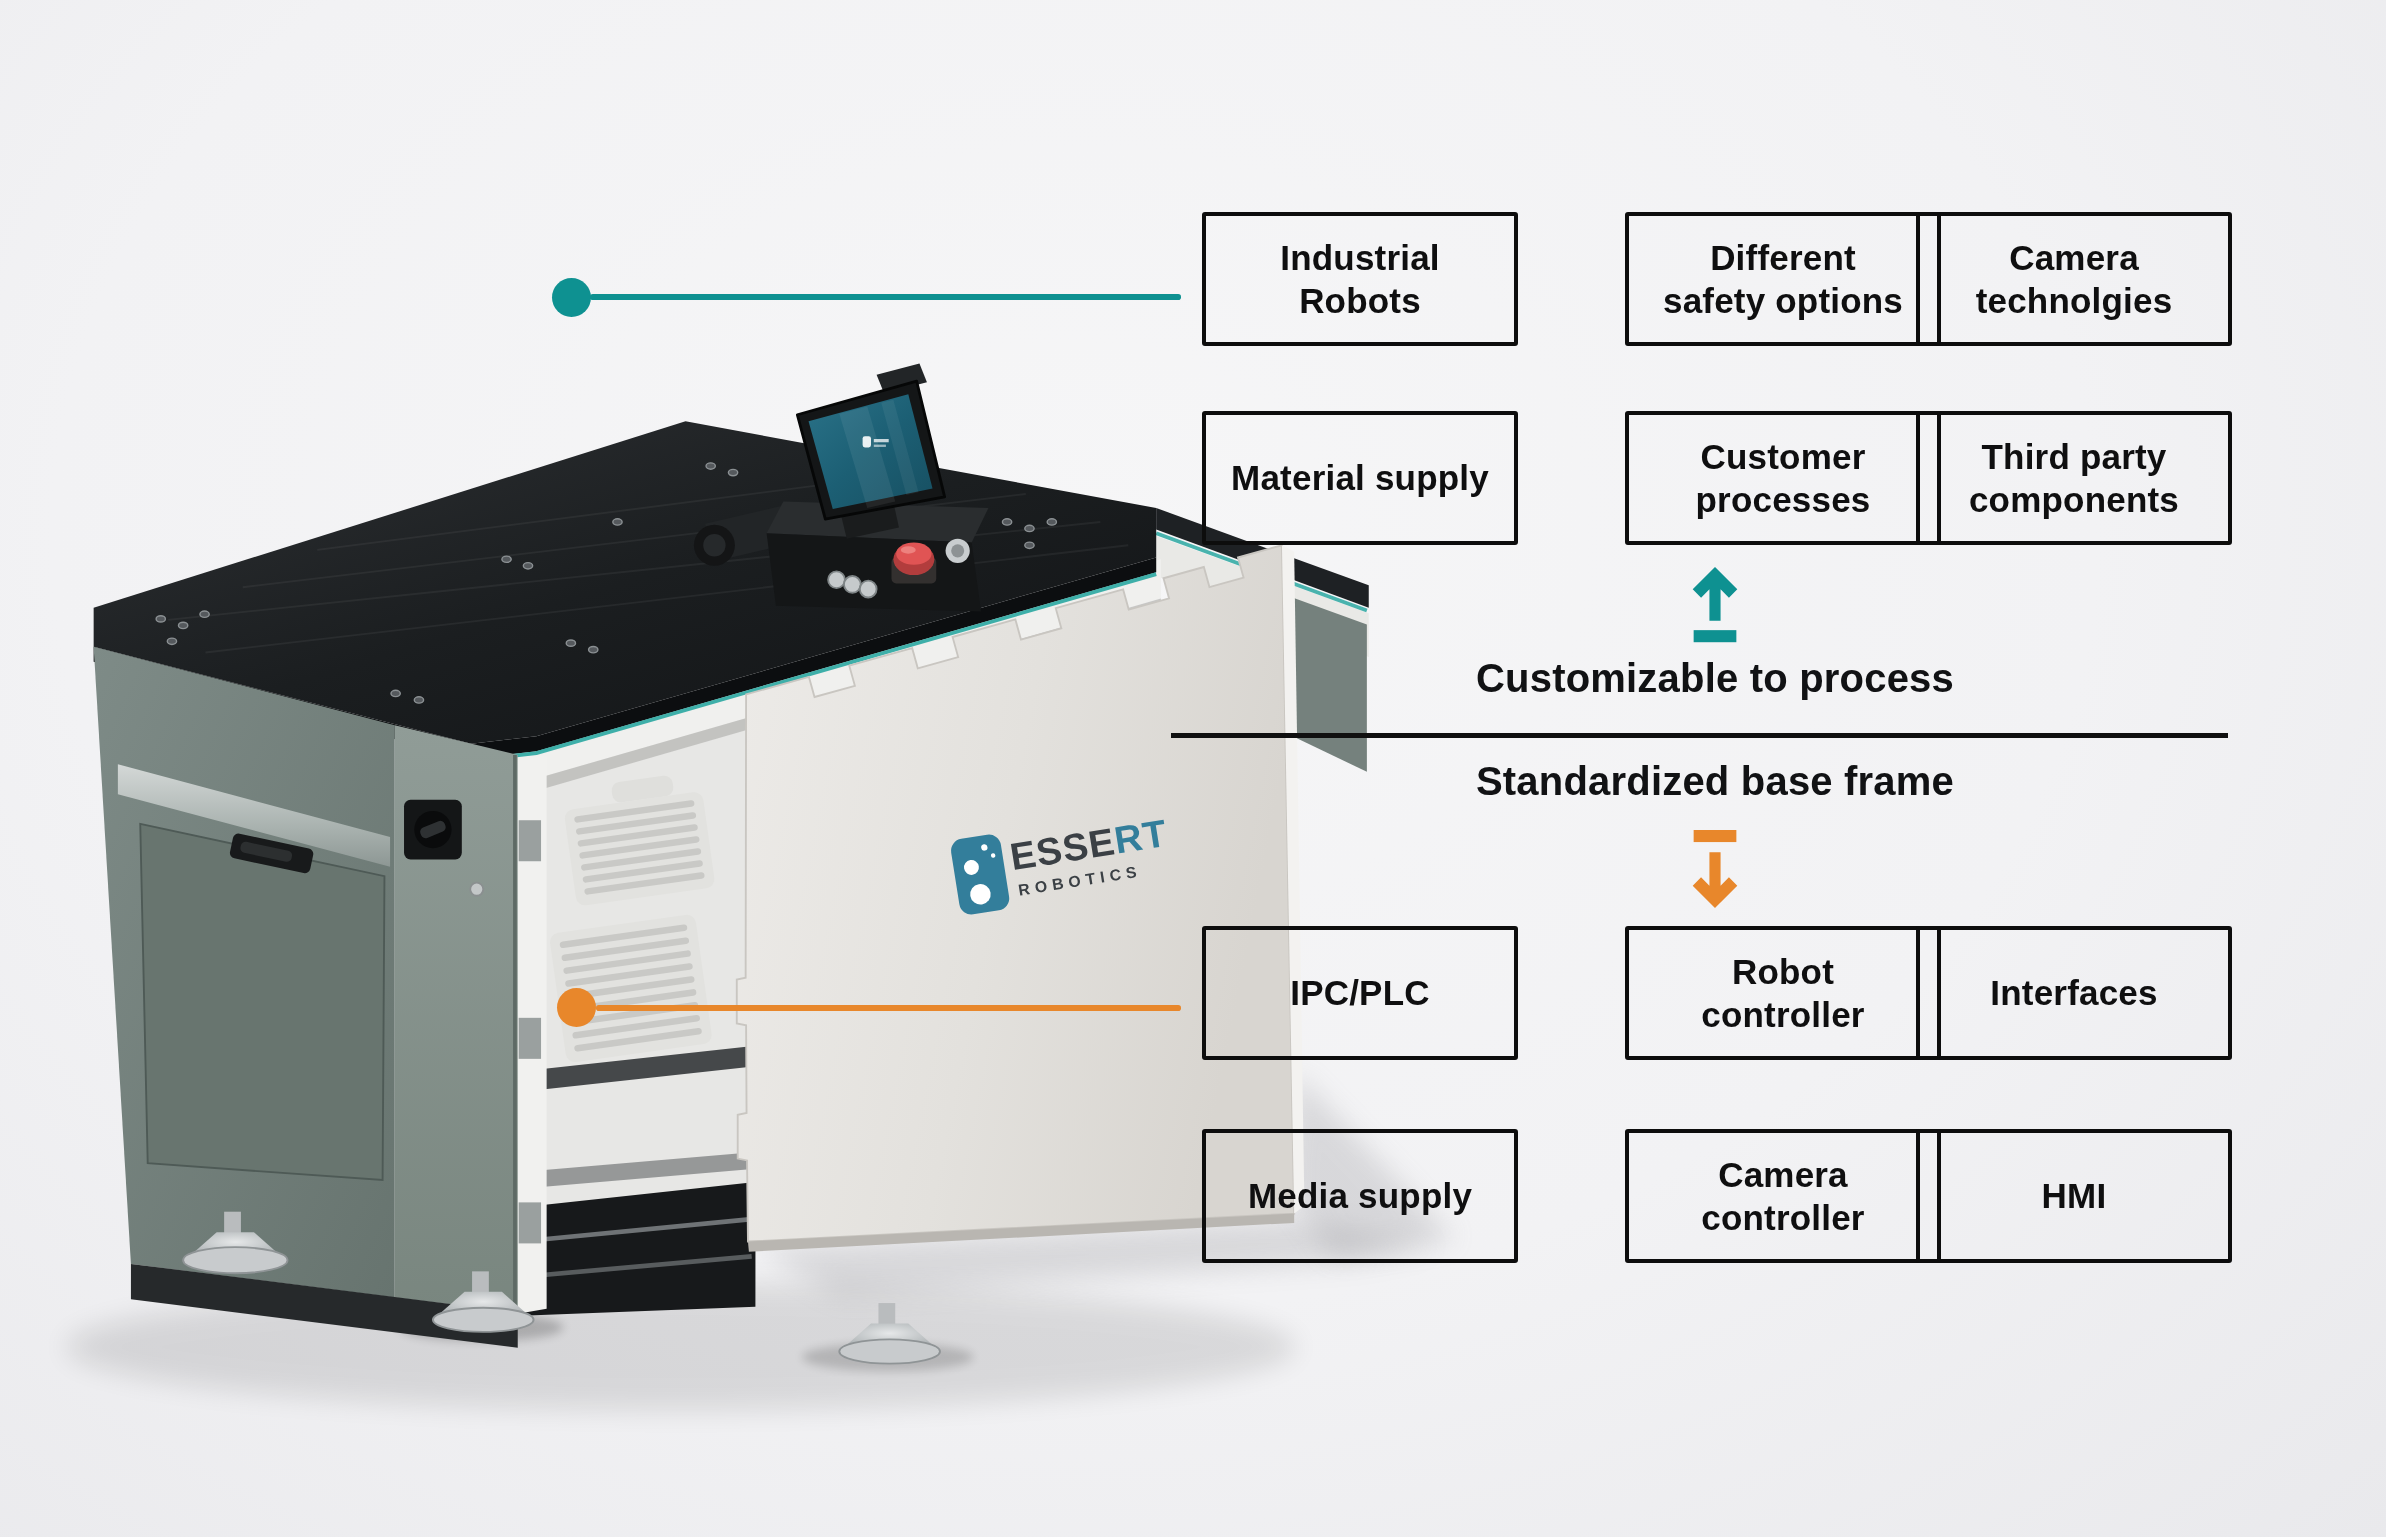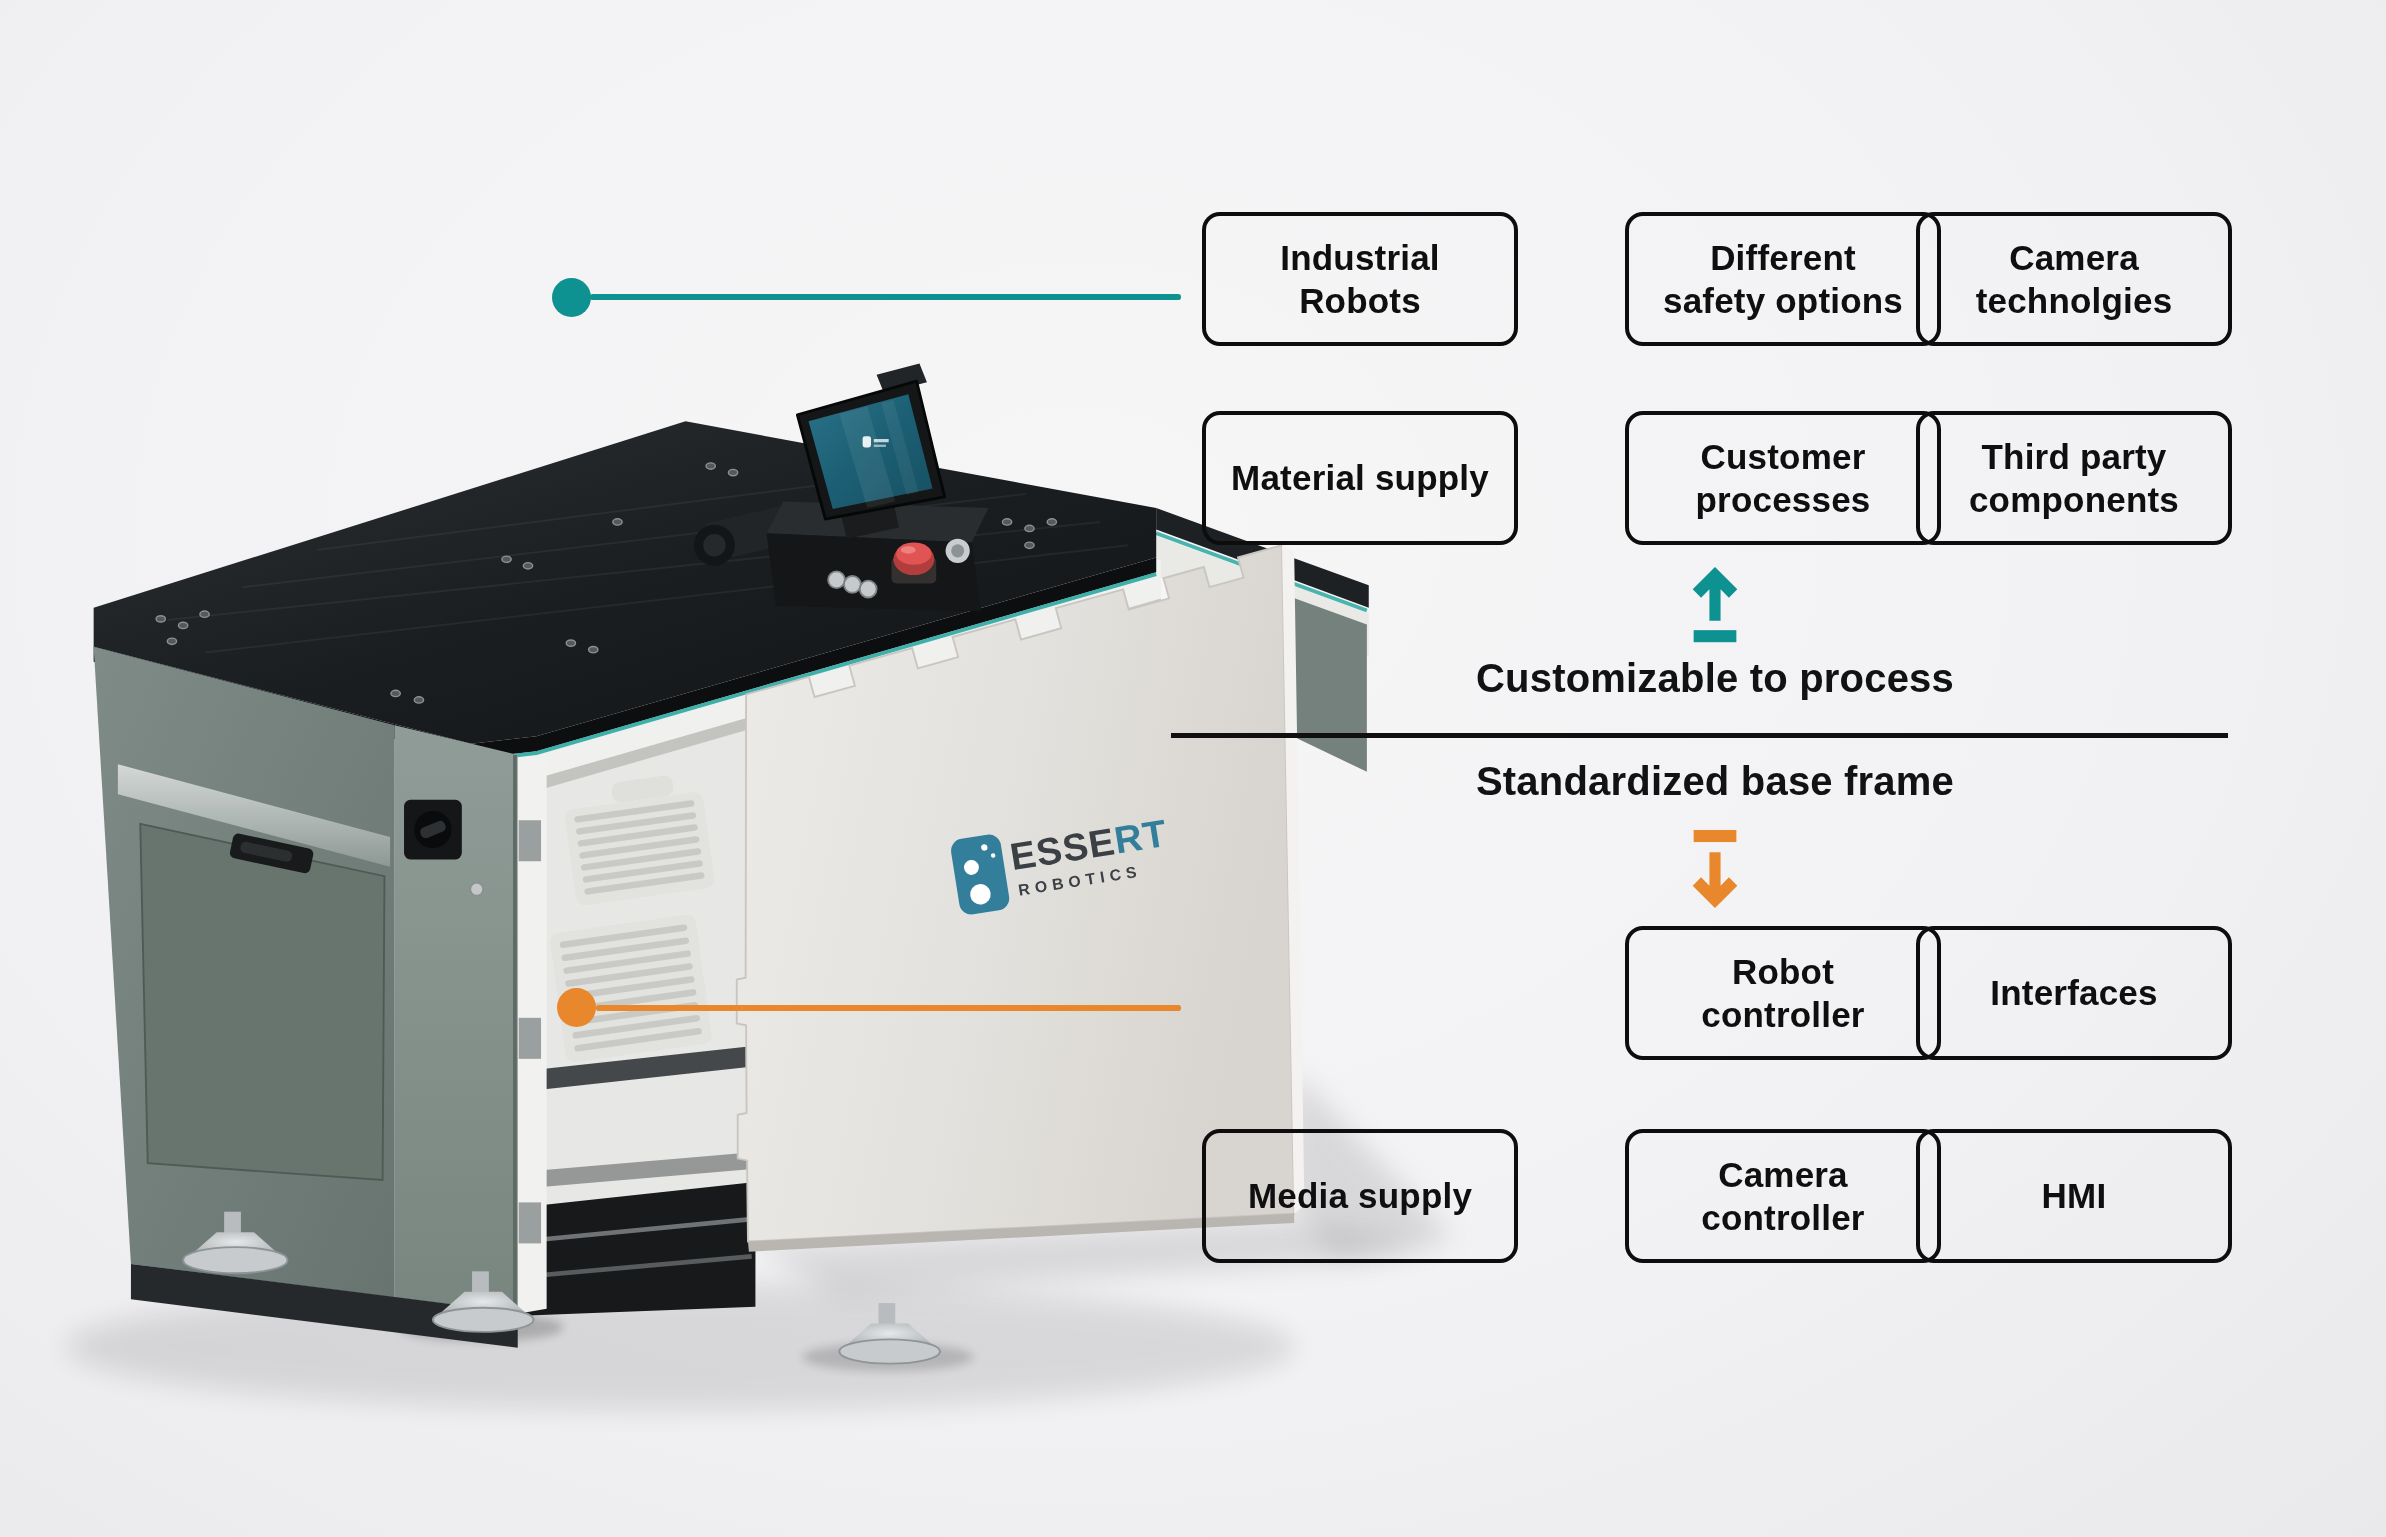--- a/index.html
+++ b/index.html
@@ -5,21 +5,21 @@
   html,body{margin:0;padding:0;}
   body{font-family:"Liberation Sans",sans-serif;}
   #canvas{
     position:relative;width:2387px;height:1537px;overflow:hidden;
     background:radial-gradient(ellipse at 45% 35%, #f6f6f7 0%, #f2f2f4 55%, #e9e9ec 100%);
   }
   #machine-svg{position:absolute;left:0;top:0;z-index:1;}
   .label-box{
     position:absolute;z-index:5;
     width:308px;height:126px;
-    border:4.7px solid #0d0d0d;border-radius:18px;
+    border:4.7px solid #0d0d0d;border-radius:3px;
     background:transparent;
     display:flex;align-items:center;justify-content:center;
     text-align:center;
     font-size:35px;font-weight:700;color:#0f0f10;line-height:1.24;
     white-space:pre-line;letter-spacing:0.2px;
   }
   .row1{top:212px;} .row2{top:411px;} .row3{top:926px;} .row4{top:1129px;}
   .col1{left:1202px;} .col2{left:1625px;} .col3{left:1916px;}
   .heading{
     position:absolute;left:1249px;width:932px;z-index:5;
@@ -305,20 +305,21 @@
 
   <div id="divider"></div>
 
   <div class="heading" id="heading-standardized">Standardized base frame</div>
 
   <svg class="flow-arrow" id="down-arrow" width="52" height="86" viewBox="0 0 56 92">
     <rect x="5" y="4" width="46" height="13" fill="#E8872B"></rect>
     <path d="M28,88 L4,64 L13,55 L22,64 L22,28 L34,28 L34,64 L43,55 L52,64 Z" fill="#E8872B"></path>
   </svg>
 
+  <div class="label-box row3 col1"><span>IPC/PLC</span></div>
   <div class="label-box row3 col2"><span>Robot
 controller</span></div>
   <div class="label-box row3 col3"><span>Interfaces</span></div>
   <div class="label-box row4 col1"><span>Media supply</span></div>
   <div class="label-box row4 col2"><span>Camera
 controller</span></div>
   <div class="label-box row4 col3"><span>HMI</span></div>
 
 </div>
 

